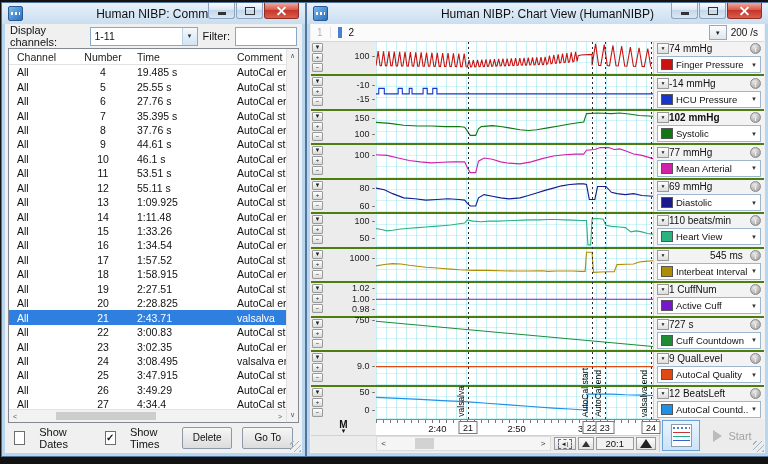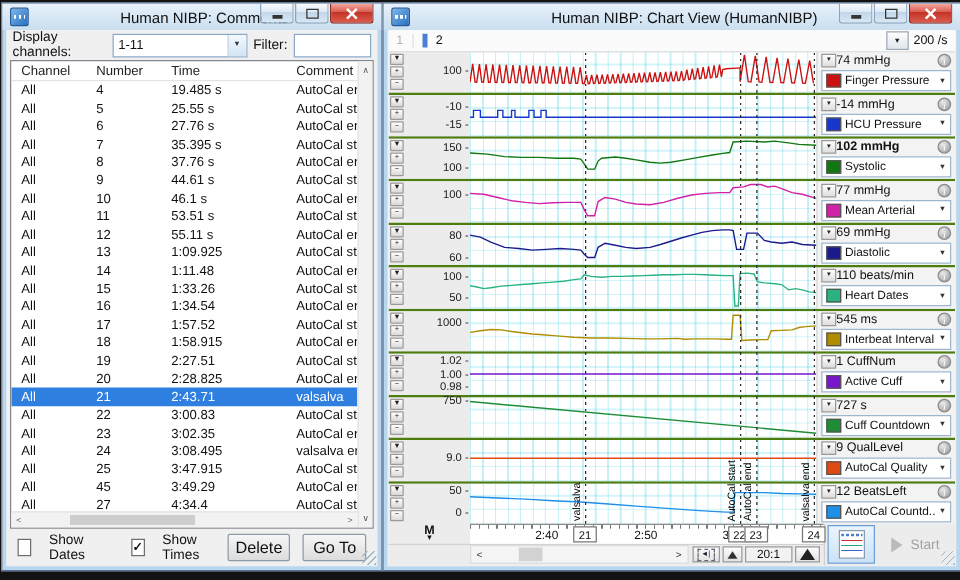--- a/index.html
+++ b/index.html
@@ -32,36 +32,36 @@
   .combo{width:118px;height:17px;border:1px solid #89a8c6;background:#fff;display:flex;align-items:center;
          padding-left:4px;font-size:10.5px;}
   .combo-arr{margin-left:auto;width:14px;align-self:stretch;display:flex;align-items:center;justify-content:center;
          font-size:6px;color:#333;background:linear-gradient(#f3f9fe,#d4e4f3);border-left:1px solid #bcd2e6;}
   .flabel{margin-left:auto;}
   .finput{width:56px;height:15px;border:1px solid #89a8c6;background:#fff;font-size:10.5px;}
   .table-outer{flex:1;display:flex;margin:0 2px;border:1px solid #828790;background:#fff;overflow:hidden;}
   .table-col{flex:1;display:flex;flex-direction:column;min-width:0;}
   .thead{display:flex;height:15px;align-items:center;font-size:10.5px;color:#222;border-bottom:1px solid #e3e3e3;}
   .tc{padding-left:8px;white-space:nowrap;overflow:hidden;}
-  .c0{width:52px;flex:0 0 auto;} .c1{width:52px;flex:0 0 auto;} .c2{width:92px;flex:0 0 auto;} .c3{flex:1;}
+  .c0{width:52px;flex:0 0 auto;} .c1{width:52px;flex:0 0 auto;text-align:center;} .c2{width:92px;flex:0 0 auto;} .c3{flex:1;}
   .tbody{flex:1;overflow:hidden;}
   .trow{display:flex;height:14.45px;align-items:center;font-size:10.5px;color:#111;}
   .trow.sel{background:#2e7fdf;color:#fff;}
   .vscroll{width:11px;flex:0 0 auto;background:#f2f2f2;border-left:1px solid #e2e2e2;display:flex;
            flex-direction:column;align-items:center;justify-content:space-between;
            font-size:7px;color:#555;padding:3px 0;}
   .hscroll{height:12px;background:#f2f2f2;border-top:1px solid #e2e2e2;display:flex;align-items:center;
            justify-content:space-between;font-size:7px;color:#555;padding:0 4px;position:relative;}
   .hthumb{position:absolute;left:17%;width:36%;top:2px;bottom:2px;background:#cdcdcd;}
   .bottom-bar{height:29px;display:flex;align-items:center;gap:6px;padding:0 8px;font-size:11px;color:#111;position:relative;}
   .cbwrap{display:flex;align-items:center;gap:14px;}
   .checkbox{width:12px;height:12px;border:1px solid #6d6d6d;background:#fff;display:flex;
             align-items:center;justify-content:center;font-size:10px;font-weight:bold;color:#111;}
   .pushbtn{width:60px;height:20px;border:1px solid #8c9aa8;border-radius:2px;margin-left:8px;
-           background:linear-gradient(#f6f6f6,#dcdcdc);display:flex;align-items:center;justify-content:center;font-size:13px;}
+           background:linear-gradient(#f6f6f6,#dcdcdc);display:flex;align-items:center;justify-content:center;font-size:10px;}
   .grip{position:absolute;right:0;bottom:0;width:11px;height:11px;
         background:repeating-linear-gradient(135deg,transparent 0 2px,#9fb6c9 2px 3px,transparent 3px 4px);}
 
   
   .rw-body{position:absolute;left:4px;right:4px;top:21px;bottom:4px;display:flex;flex-direction:column;}
   .block-bar{height:17px;flex:0 0 auto;background:#fbfbfb;border-bottom:1px solid #d8d8d8;display:flex;
              align-items:center;gap:7px;padding:0 6px;font-size:10px;color:#111;}
   .blk1{color:#b3b3b3;} .bsep{width:1px;height:11px;background:#e0e0e0;}
   .block-ind{width:4px;height:11px;background:#4a80d4;}
   .rate-grp{margin-left:auto;display:flex;align-items:center;gap:4px;}
@@ -307,21 +307,21 @@
                 <div class="tc c3">valsalva end</div>
               </div>
               <div class="trow">
                 <div class="tc c0">All</div>
                 <div class="tc c1">25</div>
                 <div class="tc c2">3:47.915</div>
                 <div class="tc c3">AutoCal start</div>
               </div>
               <div class="trow">
                 <div class="tc c0">All</div>
-                <div class="tc c1">45</div>
+                <div class="tc c1">26</div>
                 <div class="tc c2">3:49.29</div>
                 <div class="tc c3">AutoCal end</div>
               </div>
               <div class="trow">
                 <div class="tc c0">All</div>
                 <div class="tc c1">27</div>
                 <div class="tc c2">4:34.4</div>
                 <div class="tc c3">AutoCal start</div>
               </div>
             </div>
@@ -540,21 +540,21 @@
                 </svg>
               </div>
               <div class="chinfo">
                 <div class="chval">
                   <div class="vbtn">▼</div>
                   <div class="" style="white-space: nowrap;">110 beats/min</div>
                   <div class="infoicon">i</div>
                 </div>
                 <div class="chname">
                   <div class="swatch" style="background: rgb(42, 179, 128);"></div>
-                  <div class="nm">Heart Dates</div>
+                  <div class="nm">Heart View</div>
                   <div class="namedd">▼</div>
                 </div>
               </div>
             </div>
             <div class="chrow">
               <div class="chctl">
                 <div class="cbtn">▼</div>
                 <div class="cbtn">+</div>
                 <div class="cbtn">−</div>
               </div>
@@ -562,21 +562,21 @@
                 <div class="axlab" style="top: 30%;">1000 -</div>
               </div>
               <div class="chplot">
                 <svg viewBox="0 0 100 100" preserveAspectRatio="none">
                   <polyline fill="none" stroke="#b08d00" stroke-width="1.1" vector-effect="non-scaling-stroke" points="0.00,52.00 3.00,48.00 6.00,45.00 9.00,46.00 12.00,50.00 15.00,53.00 18.00,56.00 21.00,58.00 24.00,60.00 27.00,62.00 30.00,64.00 35.00,66.00 40.00,66.00 45.00,67.00 50.00,68.00 55.00,68.00 60.00,67.00 62.00,69.00 65.00,68.00 68.00,68.00 71.00,68.00 74.00,69.00 75.50,69.00 76.00,10.00 78.00,10.00 78.50,72.00 81.00,71.00 84.00,70.00 86.00,70.00 87.00,48.00 90.00,47.00 93.00,46.00 95.00,40.00 97.00,38.00 100.00,36.00"></polyline>
                 </svg>
               </div>
               <div class="chinfo">
                 <div class="chval">
                   <div class="vbtn">▼</div>
-                  <div class="" style="white-space: nowrap;">545 ms</div>
+                  <div class="" style="white-space: nowrap; margin-left: 41px;">545 ms</div>
                   <div class="infoicon">i</div>
                 </div>
                 <div class="chname">
                   <div class="swatch" style="background: rgb(176, 141, 0);"></div>
                   <div class="nm">Interbeat Interval</div>
                   <div class="namedd">▼</div>
                 </div>
               </div>
             </div>
             <div class="chrow">

